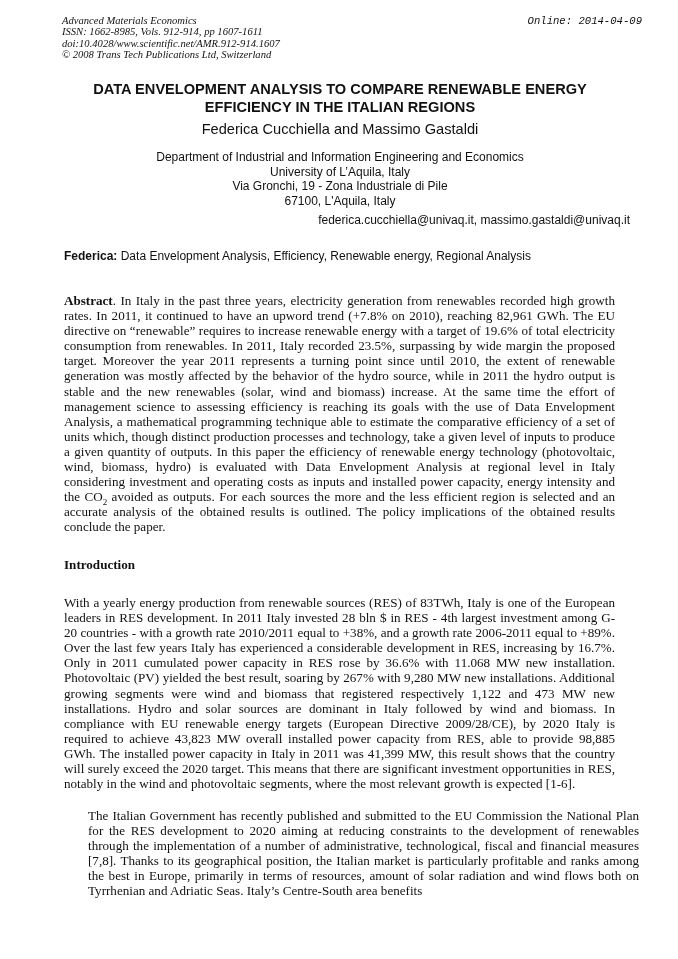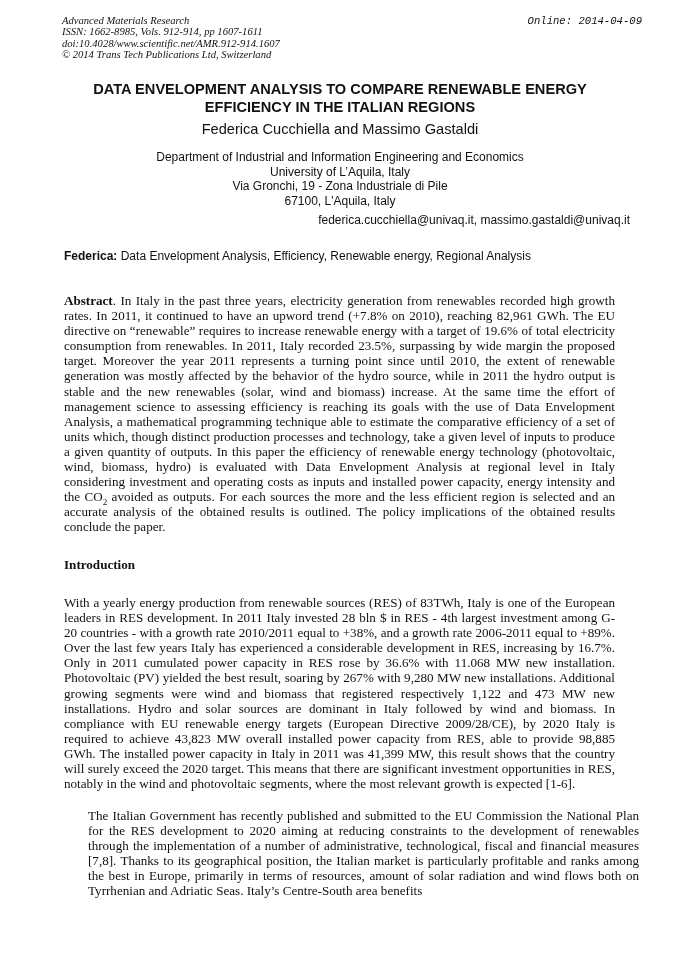--- a/index.html
+++ b/index.html
@@ -21,24 +21,24 @@
     .intro-p1 { top: 595px; }
     .intro-p2 { top: 808px; margin-left: 24px; }
     sub { font-size: 9px; line-height: 0; }
   </style>
 </head>
 <body>
 
 <div class="page">
 
   <div class="hdr-left serif">
-    <div>Advanced Materials Research</div>
+    <div>Advanced Materials Economics</div>
     <div>ISSN: 1662-8985, Vols. 912-914, pp 1607-1611</div>
     <div>doi:10.4028/www.scientific.net/AMR.912-914.1607</div>
-    <div>© 2014 Trans Tech Publications Ltd, Switzerland</div>
+    <div>© 2008 Trans Tech Publications Ltd, Switzerland</div>
   </div>
   <div class="hdr-right serif">Online: 2014-04-09</div>
 
   <div class="title sans">
     <div>DATA ENVELOPMENT ANALYSIS TO COMPARE RENEWABLE ENERGY</div>
     <div>EFFICIENCY IN THE ITALIAN REGIONS</div>
   </div>
 
   <div class="authors sans">Federica Cucchiella and Massimo Gastaldi</div>
 

